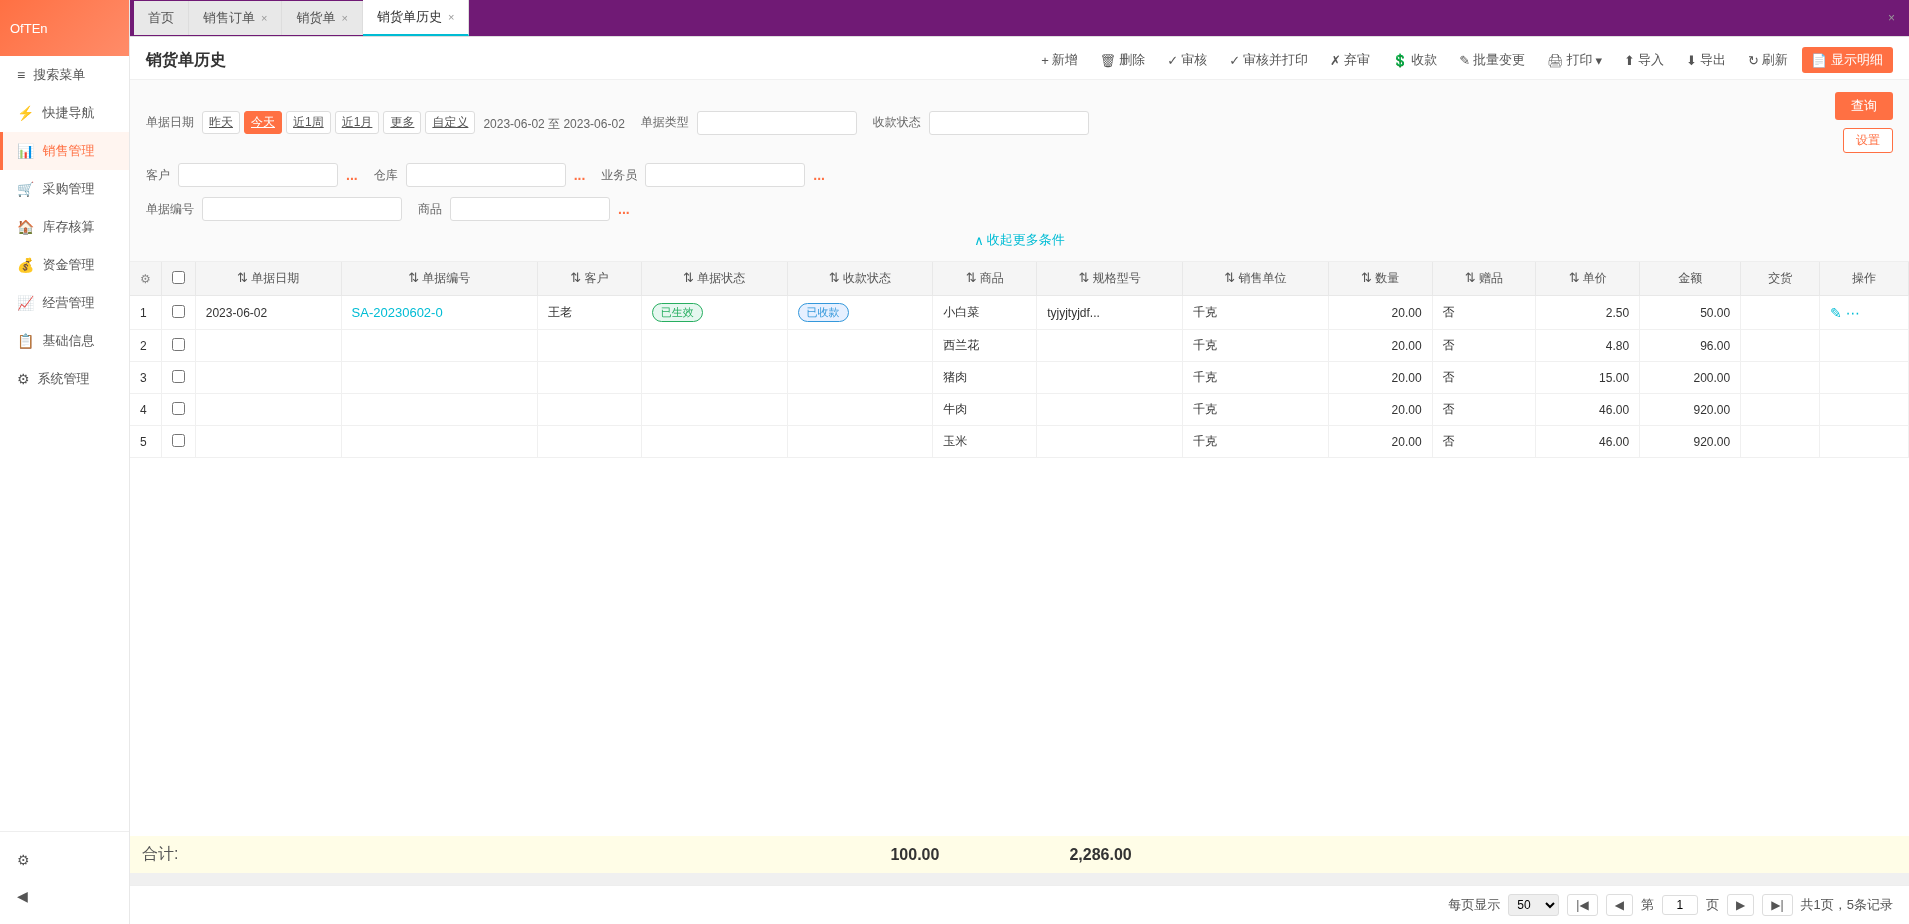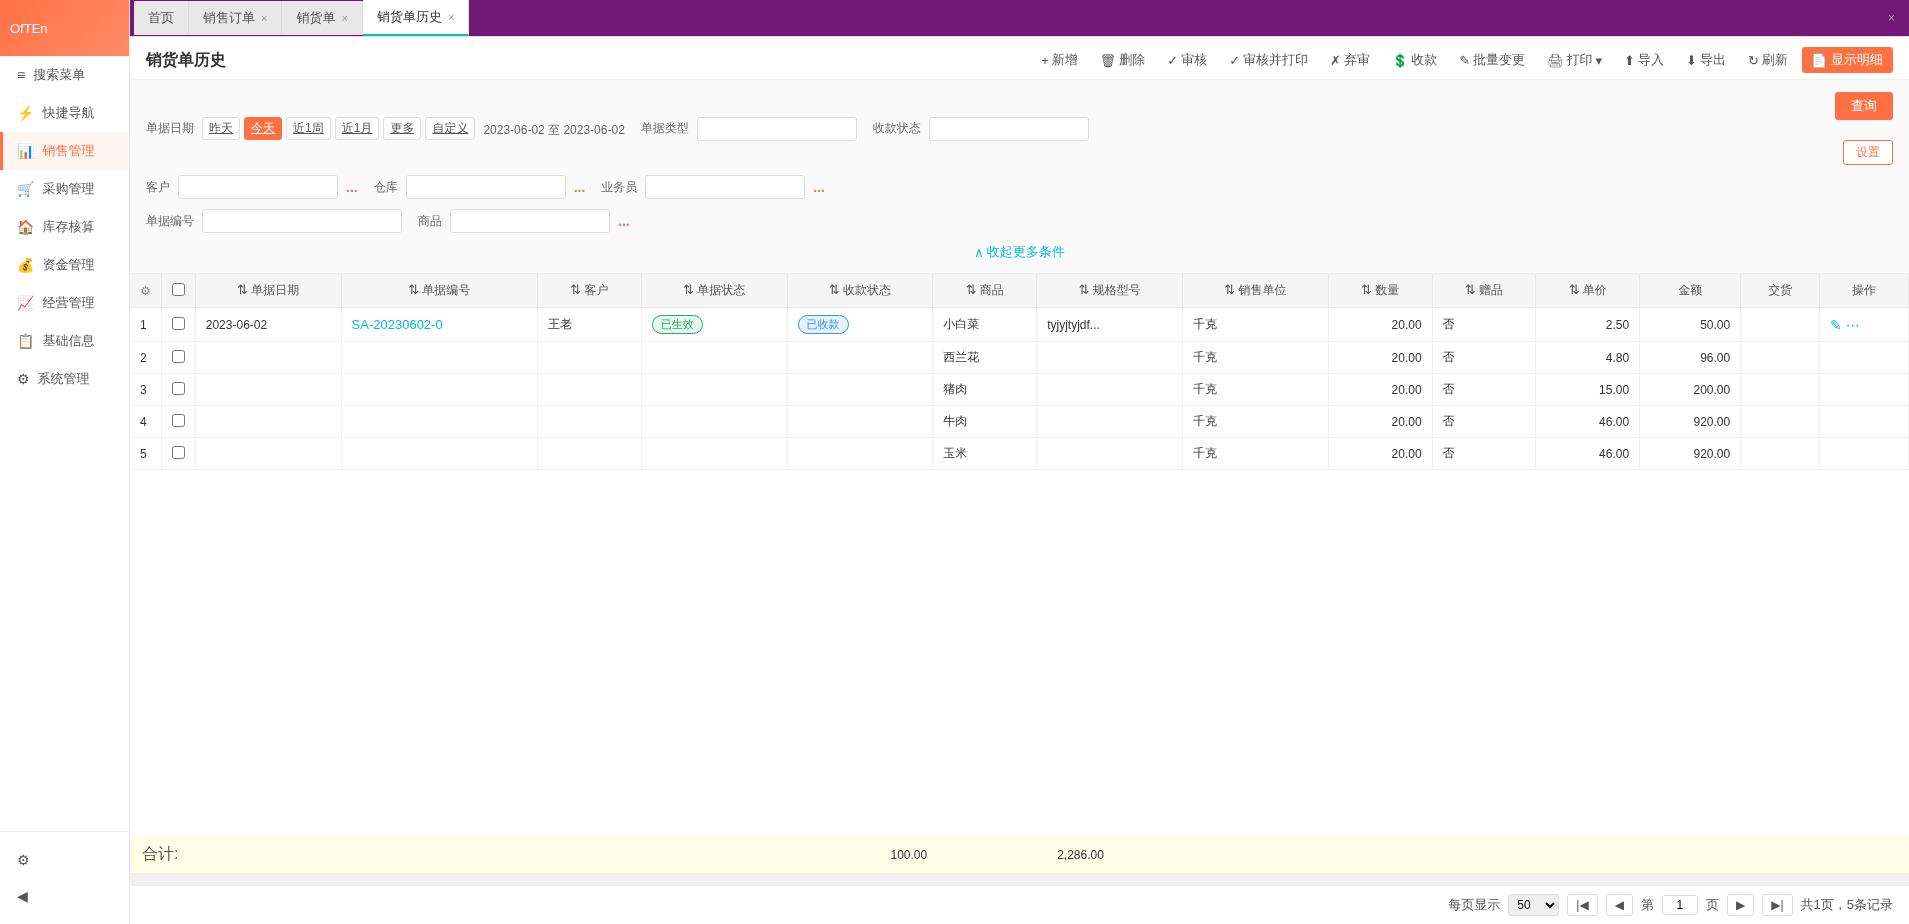--- a/index.html
+++ b/index.html
@@ -345,22 +345,22 @@
       font-size: 16px;
       color: #555;
       background: #fffde7;
     }
     .summary-values {
       flex: 1;
       display: flex;
       align-items: center;
     }
     .summary-num {
-      font-size: 12px;
-      font-weight: normal;
+      font-size: 16px;
+      font-weight: bold;
       color: #333;
     }
     .col-right { text-align: right; }
     .operations { display: flex; gap: 4px; }
     .op-icon { color: #00bcd4; cursor: pointer; font-size: 14px; }
   </style>
 </head>
 <body>
 
 <div class="sidebar">
@@ -522,21 +522,21 @@
 
         <div class="filter-group">
           <span class="filter-label">收款状态</span>
           <div style="position:relative; display:inline-block;">
             <select class="filter-select">
               <option value=""></option>
             </select>
           </div>
         </div>
 
-        <div style="margin-left: auto; display: flex; flex-direction: column; align-items: flex-end; gap: 16px;">
+        <div style="margin-left: auto; display: flex; flex-direction: column; align-items: flex-end; gap: 4px;">
           <button class="query-btn">查询</button>
           <button class="setting-btn">设置</button>
         </div>
       </div>
 
       <div class="filter-row">
 
         <div class="filter-group">
           <span class="filter-label">客户</span>
           <input class="filter-input" style="width: 160px;" type="text">

